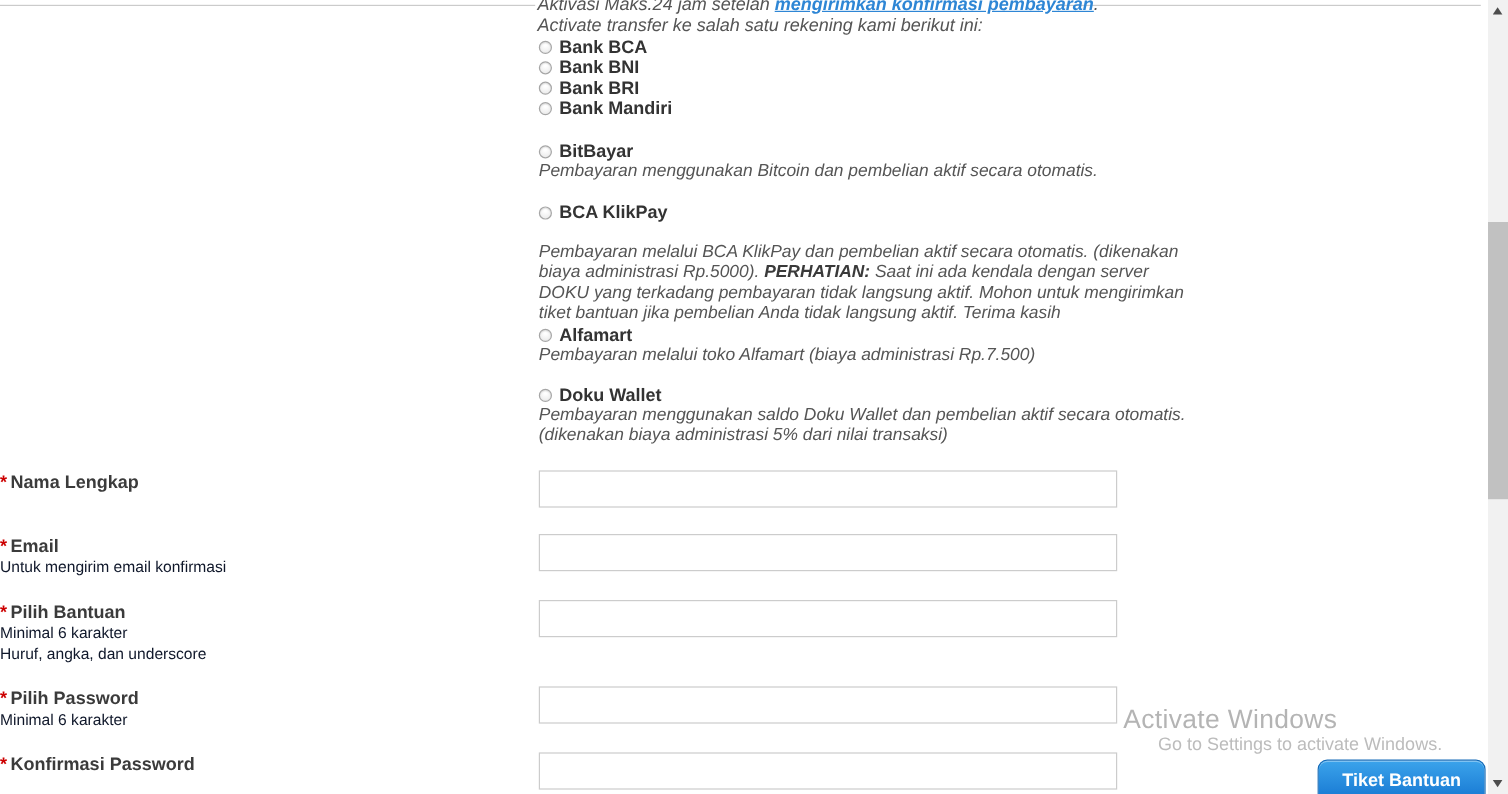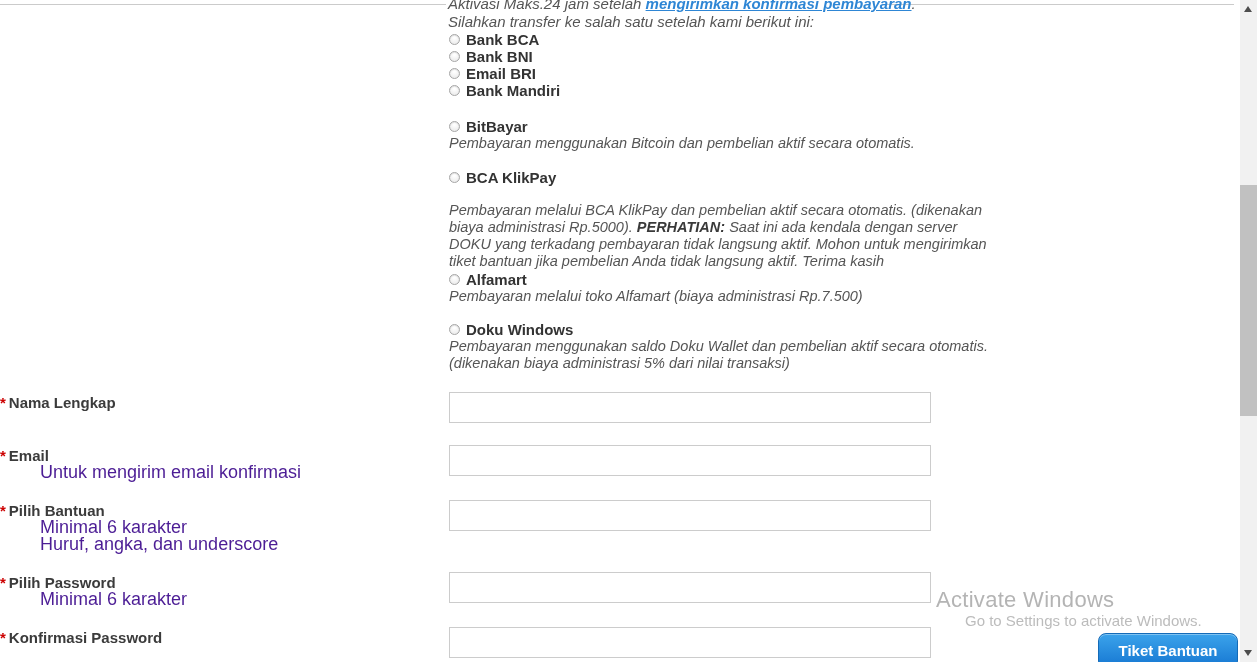--- a/index.html
+++ b/index.html
@@ -32,21 +32,21 @@
 
   .desc { position:absolute; left:1px; width:558px; font-style:italic; color:#555;
           font-size:14.5px; line-height:17px; white-space:pre-line; }
   .desc .warn { font-weight:bold; color:#3a3a3a; }
 
   
   .form-row { position:absolute; left:0; width:100%; }
   .label-col { position:absolute; left:0; top:2px; width:433px; text-align:left; }
   .field-label { font-size:15px; font-weight:bold; color:#3b3b3b; line-height:17px; }
   .req-star { color:#cc0000; padding-right:3px; }
-  .helper { font-size:18px; color:#4c1d95; line-height:17px;margin-left:40px; }
+  .helper { font-size:13px; color:#0f172a; line-height:17px; }
   .text-input { position:absolute; left:449px; top:0; width:482px; height:31px;
                 border:1px solid #cccccc; background:#fff; padding:0 7px;
                 font-size:14px; font-family:"Liberation Sans", sans-serif; color:#333;
                 border-radius:0; outline:none; }
 
   
   .wm1 { position:absolute; left:936px; top:587px; font-size:22px; color:#b4b4b4;
          letter-spacing:0.3px; }
   .wm2 { position:absolute; left:965px; top:612px; font-size:15px; color:#bcbcbc; }
 
@@ -71,33 +71,33 @@
 </style>
 </head>
 <body>
 
 <div class="divider left"></div>
 <div class="divider right"></div>
 
 <div class="payment-col">
 
   <p class="intro"><span>Aktivasi Maks.24 jam setelah </span><a>mengirimkan konfirmasi pembayaran</a><span>.</span><br>
-  <span>Silahkan transfer ke salah satu setelah kami berikut ini:</span></p>
+  <span>Activate transfer ke salah satu rekening kami berikut ini:</span></p>
 
   <div class="radio-row" style="top:31px">
     <span class="radio-dot"></span>
     <span class="radio-label">Bank BCA</span>
   </div>
   <div class="radio-row" style="top:48px">
     <span class="radio-dot"></span>
     <span class="radio-label">Bank BNI</span>
   </div>
   <div class="radio-row" style="top:65px">
     <span class="radio-dot"></span>
-    <span class="radio-label">Email BRI</span>
+    <span class="radio-label">Bank BRI</span>
   </div>
   <div class="radio-row" style="top:82px">
     <span class="radio-dot"></span>
     <span class="radio-label">Bank Mandiri</span>
   </div>
 
   <div class="radio-row" style="top:118px">
     <span class="radio-dot"></span>
     <span class="radio-label">BitBayar</span>
   </div>
@@ -113,21 +113,21 @@
 tiket bantuan jika pembelian Anda tidak langsung aktif. Terima kasih</span></div>
 
   <div class="radio-row" style="top:271px">
     <span class="radio-dot"></span>
     <span class="radio-label">Alfamart</span>
   </div>
   <div class="desc" style="top:288px">Pembayaran melalui toko Alfamart (biaya administrasi Rp.7.500)</div>
 
   <div class="radio-row" style="top:321px">
     <span class="radio-dot"></span>
-    <span class="radio-label">Doku Windows</span>
+    <span class="radio-label">Doku Wallet</span>
   </div>
   <div class="desc" style="top:338px">Pembayaran menggunakan saldo Doku Wallet dan pembelian aktif secara otomatis.
 (dikenakan biaya administrasi 5% dari nilai transaksi)</div>
 
 </div>
 
 <div class="form-row" style="top:392px">
   <div class="label-col">
     <div class="field-label"><span class="req-star">*</span><span>Nama Lengkap</span></div>
   </div>

